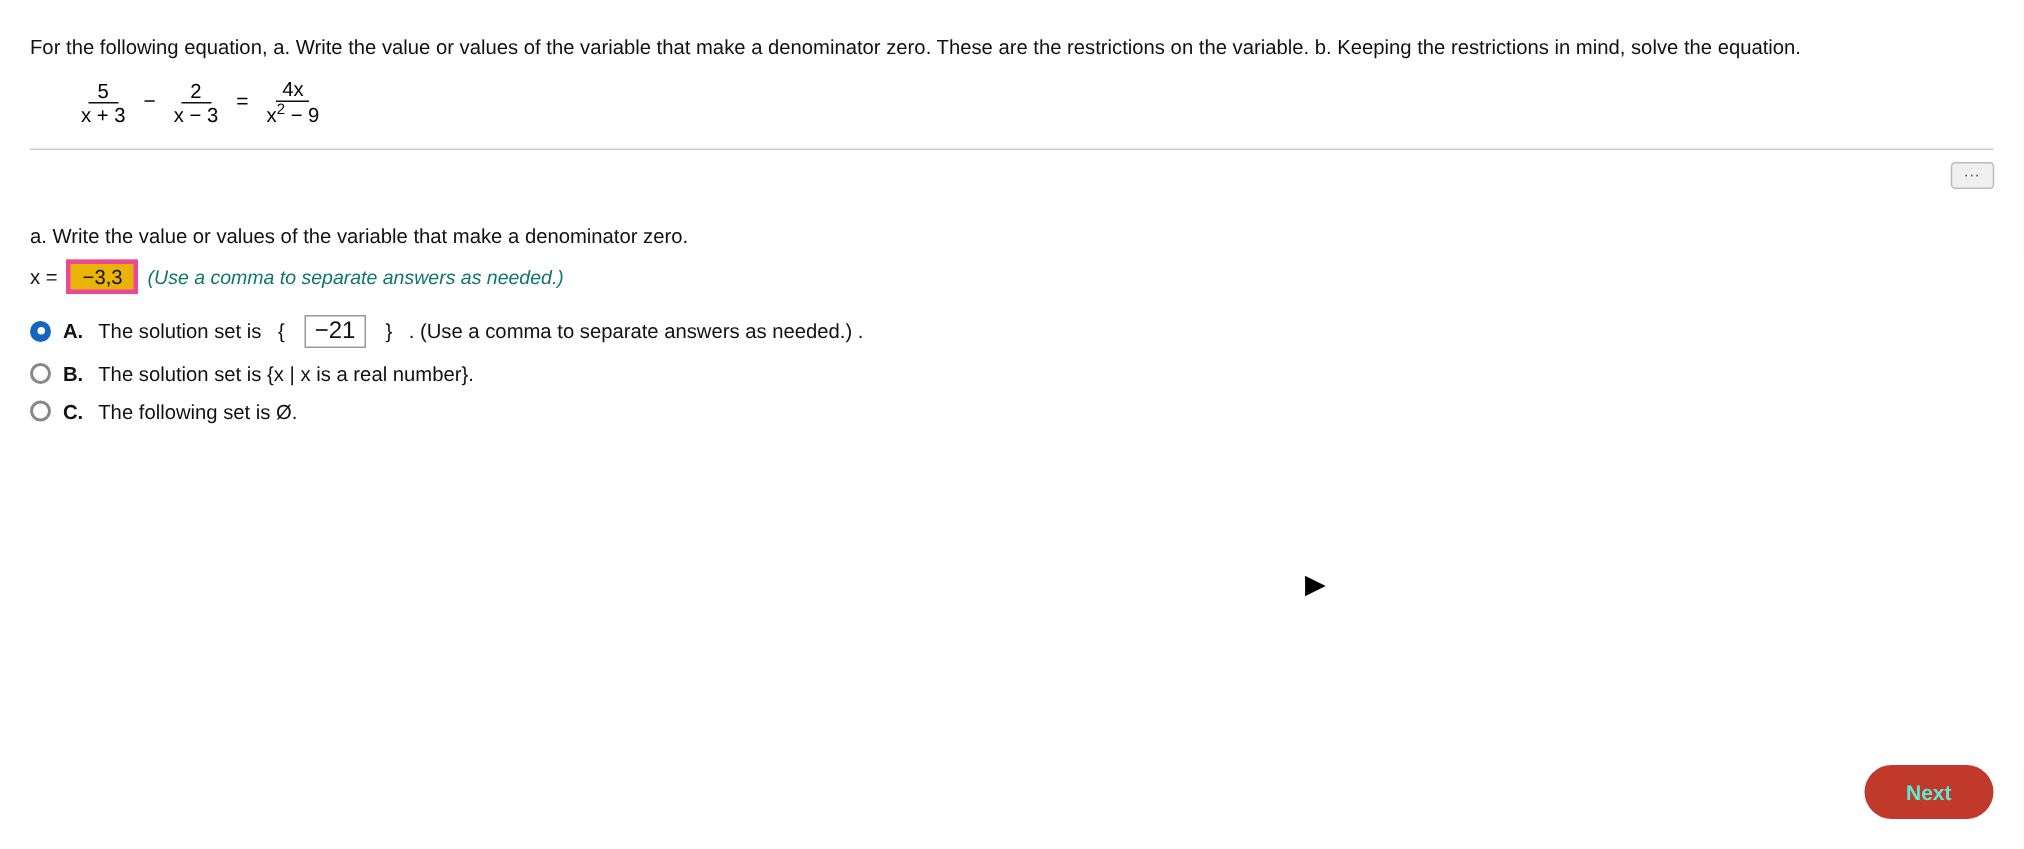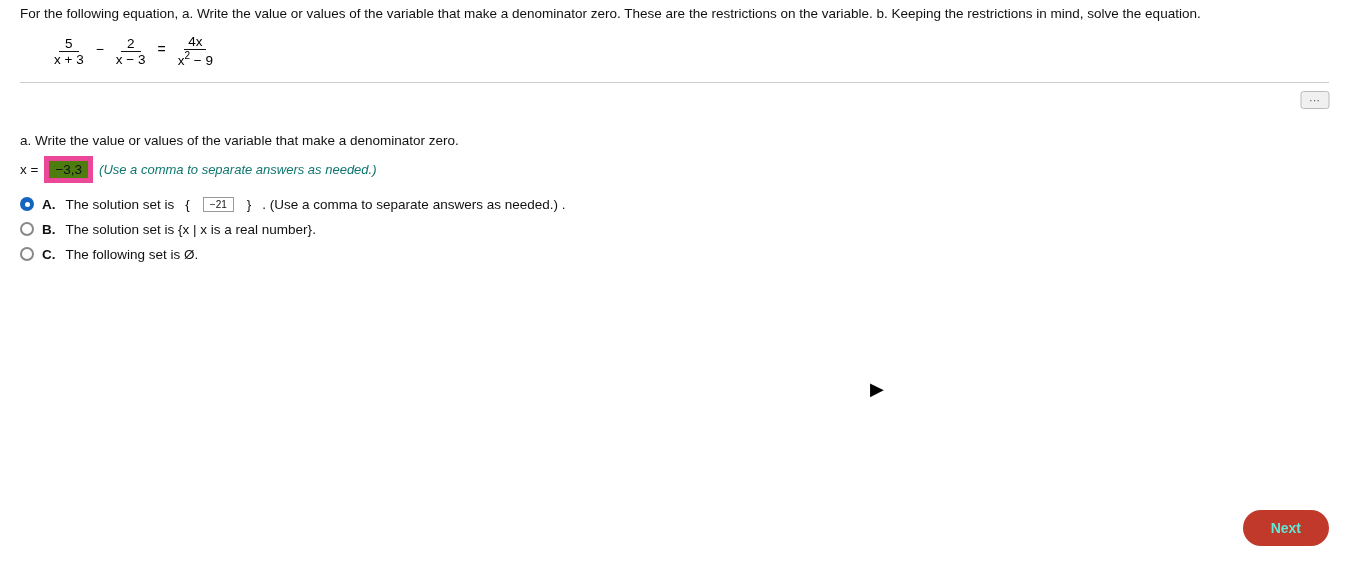--- a/index.html
+++ b/index.html
@@ -14,21 +14,21 @@
       width: 1349px;
       height: 566px;
       overflow: hidden;
       position: relative;
     }
 
     .main-container {
       background-color: #ffffff;
       width: 100%;
       height: 100%;
-      padding: 4px 20px;
+      padding: 22px 20px;
       position: relative;
     }
 
     .problem-statement {
       font-size: 13.5px;
       color: #111;
       line-height: 1.5;
       margin-bottom: 8px;
       max-width: 1300px;
     }
@@ -109,25 +109,26 @@
     .answer-row {
       display: flex;
       align-items: center;
       gap: 6px;
       font-size: 13.5px;
       color: #111;
       margin-bottom: 4px;
     }
 
     .answer-box {
-      background-color: #4d7c0f;
-      border: 5px solid #ec4899;
+      background-color: #eab308;
+      border: 3px solid #ec4899;
       padding: 1px 6px;
       font-size: 13.5px;
       min-width: 48px;
+      text-align: center;
       color: #111;
     }
 
     .hint-text {
       font-size: 13px;
       color: #0f766e;
       font-style: italic;
     }
 
     .section-b {
@@ -176,21 +177,21 @@
     .option-label {
       font-weight: bold;
       margin-right: 2px;
     }
 
     .solution-box {
       display: inline-flex;
       align-items: center;
       border: 1px solid #999;
       padding: 1px 6px;
-      font-size: 10px;
+      font-size: 16px;
       margin: 0 2px;
       text-align: right;
     }
 
     .next-button {
       position: absolute;
       bottom: 20px;
       right: 20px;
       background-color: #c0392b;
       color: #5eead4;

